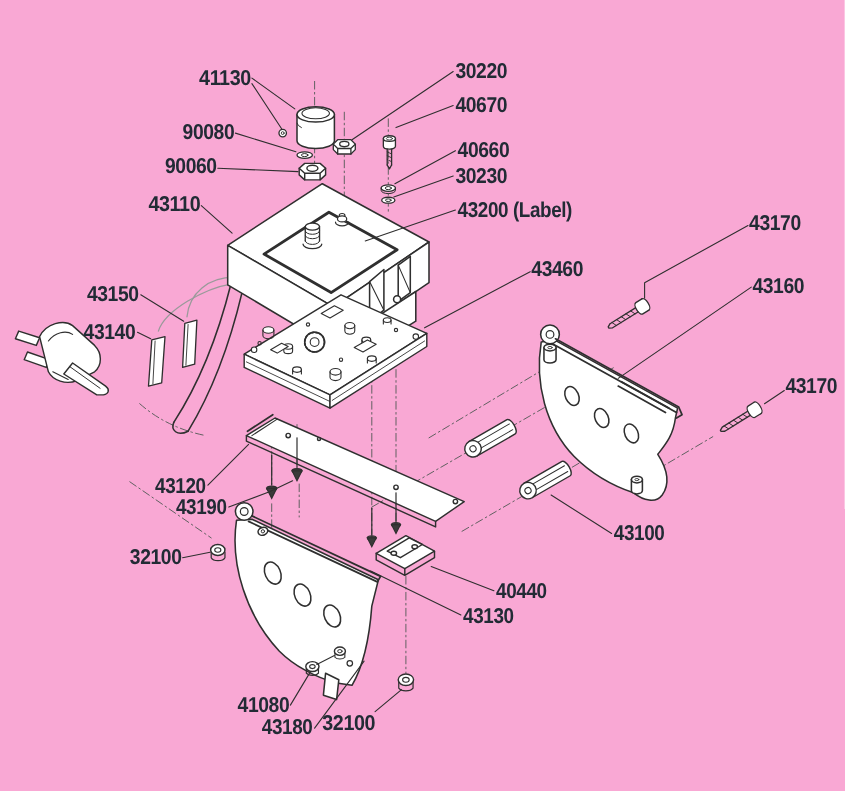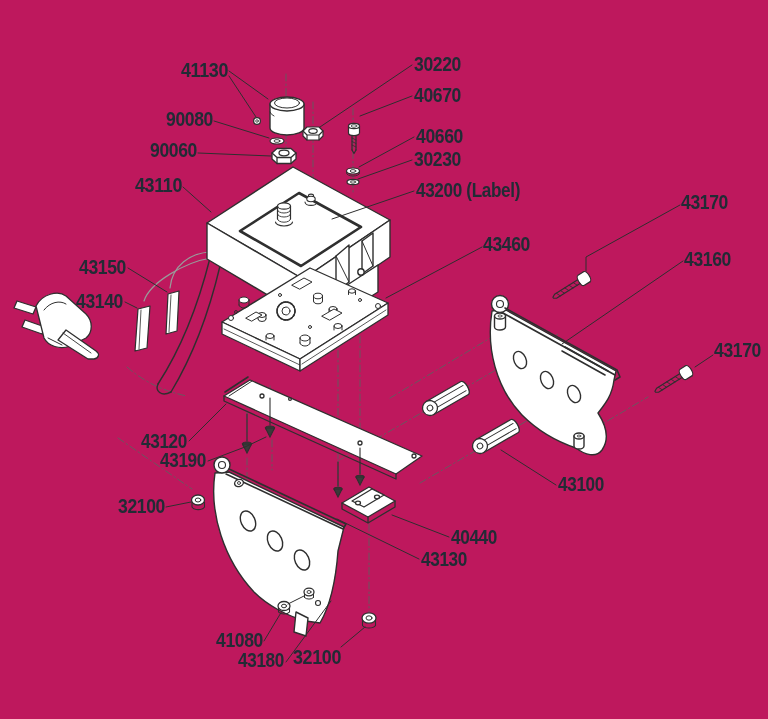--- a/index.html
+++ b/index.html
@@ -1,16 +1,16 @@
 <!DOCTYPE html>
 <html><head>
 <meta charset="utf-8">
 <style>
   html,body{margin:0;padding:0;background:#fff;}
-  .stage{position:relative;width:768px;height:719px;background:#be185d;overflow:hidden;
+  .stage{position:relative;width:768px;height:719px;background:#f9a8d4;overflow:hidden;
          font-family:"Liberation Sans",sans-serif;}
   svg{position:absolute;left:0;top:0;}
   text.callout{font-family:"Liberation Sans","DejaVu Sans",sans-serif;
                font-weight:bold;font-size:19.5px;letter-spacing:-0.4px;}
   .ln{fill:none;stroke-linecap:round;stroke-linejoin:round;}
   .wh{fill:#ffffff;stroke-linecap:round;stroke-linejoin:round;}
 </style>
 </head>
 <body>
 

